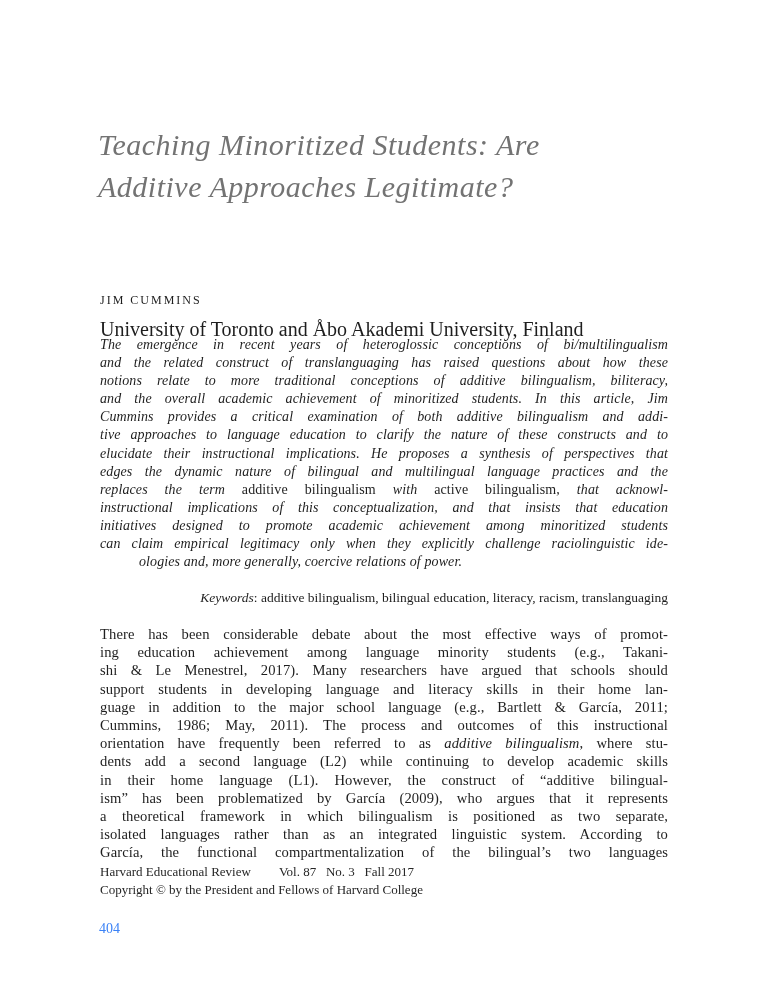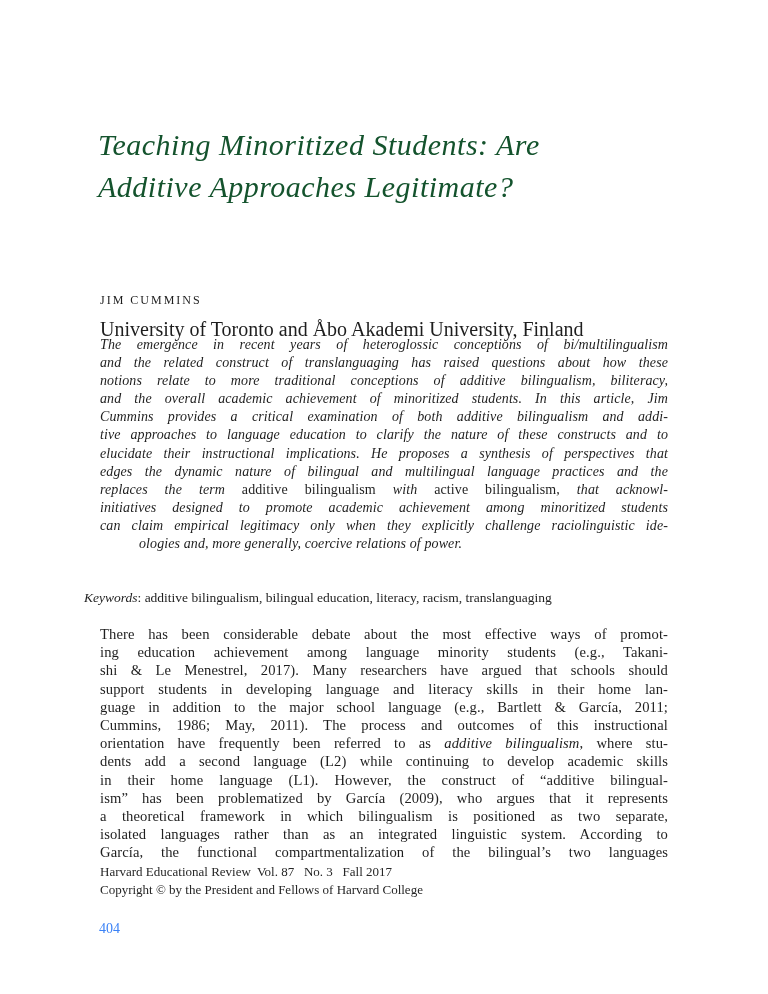--- a/index.html
+++ b/index.html
@@ -18,21 +18,21 @@
   }
   .abs { position: absolute; }
 
   .doc-title {
     left: 98px;
     top: 124px;
     width: 600px;
     font-size: 30px;
     line-height: 42px;
     font-style: italic;
-    color: #14532d;
+    color: #737373;
     letter-spacing: 0.5px;
   }
 
   .author-name {
     left: 100px;
     top: 293px;
     font-size: 12px;
     letter-spacing: 2px;
     font-style: normal;
   }
@@ -46,46 +46,47 @@
   .abstract {
     left: 100px;
     top: 336px;
     width: 568px;
     font-size: 14px;
     line-height: 18.1px;
     letter-spacing: 0.1px;
   }
 
   .keywords {
-    left: 84px;
+    left: 100px;
     top: 589px;
     width: 568px;
     font-size: 13.5px;
     line-height: 17px;
+    text-align: right;
   }
 
   .body-text {
     left: 100px;
     top: 625px;
     width: 568px;
     font-size: 14.6px;
     line-height: 18.2px;
     letter-spacing: 0.1px;
   }
 
   .footer {
     left: 100px;
     top: 863px;
     width: 568px;
     font-size: 13px;
     line-height: 18px;
     color: #262626;
   }
   .journal-name { }
-  .volume-info { white-space: pre; margin-left: 6px; }
+  .volume-info { white-space: pre; margin-left: 28px; }
 
   .page-number {
     left: 99px;
     top: 921px;
     font-size: 14px;
     color: #3b82f6;
   }
 
   
   .tline {
@@ -125,20 +126,21 @@
   <div class="abs abstract italic">
       <div class="tline">The emergence in recent years of heteroglossic conceptions of bi/multilingualism</div>
       <div class="tline">and the related construct of translanguaging has raised questions about how these</div>
       <div class="tline">notions relate to more traditional conceptions of additive bilingualism, biliteracy,</div>
       <div class="tline">and the overall academic achievement of minoritized students. In this article, Jim</div>
       <div class="tline">Cummins provides a critical examination of both additive bilingualism and addi-</div>
       <div class="tline">tive approaches to language education to clarify the nature of these constructs and to</div>
       <div class="tline">elucidate their instructional implications. He proposes a synthesis of perspectives that</div>
       <div class="tline">edges the dynamic nature of bilingual and multilingual language practices and the</div>
       <div class="tline">replaces the term <span class="toggle">additive bilingualism</span> with <span class="toggle">active bilingualism</span>, that acknowl-</div>
+      <div class="tline">instructional implications of this conceptualization, and that insists that education</div>
       <div class="tline">initiatives designed to promote academic achievement among minoritized students</div>
       <div class="tline">can claim empirical legitimacy only when they explicitly challenge raciolinguistic ide-</div>
       <div class="tline para-last">ologies and, more generally, coercive relations of power.</div>
     </div>
 
   <div class="abs keywords roman"><span class="toggle">Keywords</span>: additive bilingualism, bilingual education, literacy, racism, translanguaging</div>
 
   <div class="abs body-text roman">
       <div class="tline">There has been considerable debate about the most effective ways of promot-</div>
       <div class="tline">ing education achievement among language minority students (e.g., Takani-</div>

